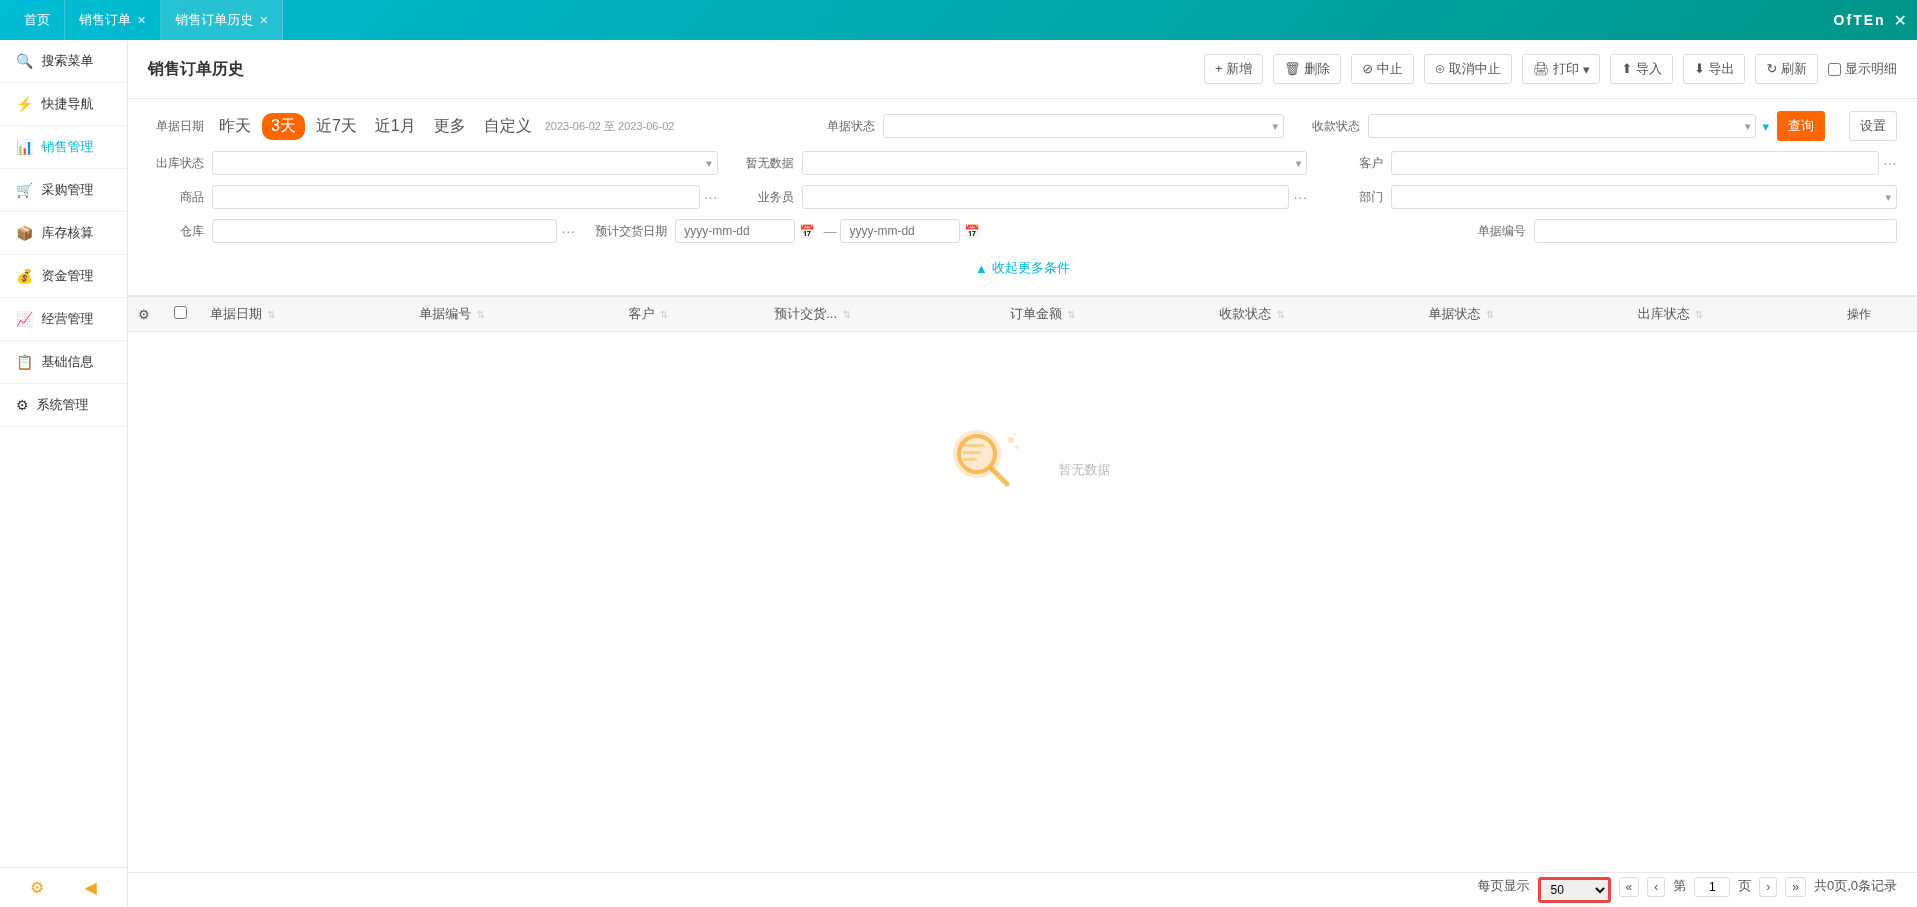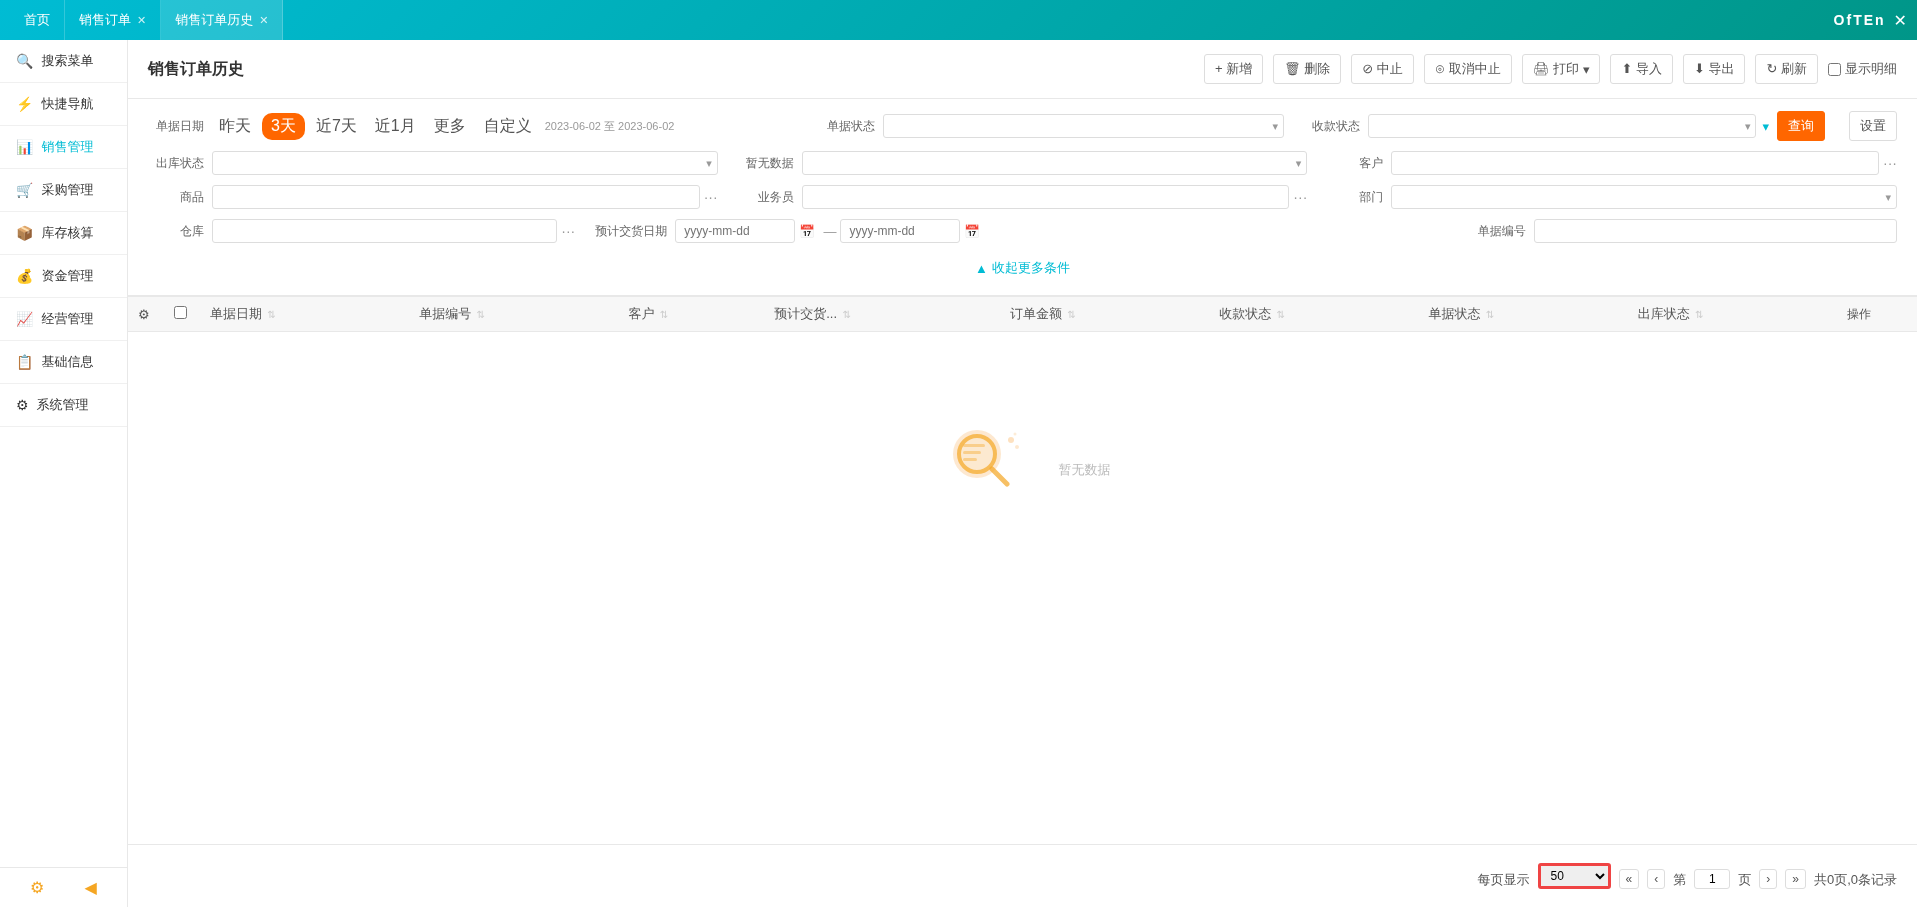--- a/index.html
+++ b/index.html
@@ -217,23 +217,23 @@
       width: 100px;
       height: 100px;
       margin-bottom: 16px;
     }
     .empty-text { color: #bbb; font-size: 13px; }
 
     
     .table-footer {
       background: white;
       border-top: 1px solid #e8e8e8;
-      padding: 18px 20px;
-      display: flex;
-      align-items: flex-end;
+      padding: 4px 20px;
+      display: flex;
+      align-items: flex-start;
       justify-content: flex-end;
       gap: 8px;
       flex-shrink: 0;
       font-size: 12px;
       color: #555;
     }
     .page-size-select {
       border: 3px solid #ef4444;
       border-radius: 3px;
       padding: 2px 20px 2px 6px;

